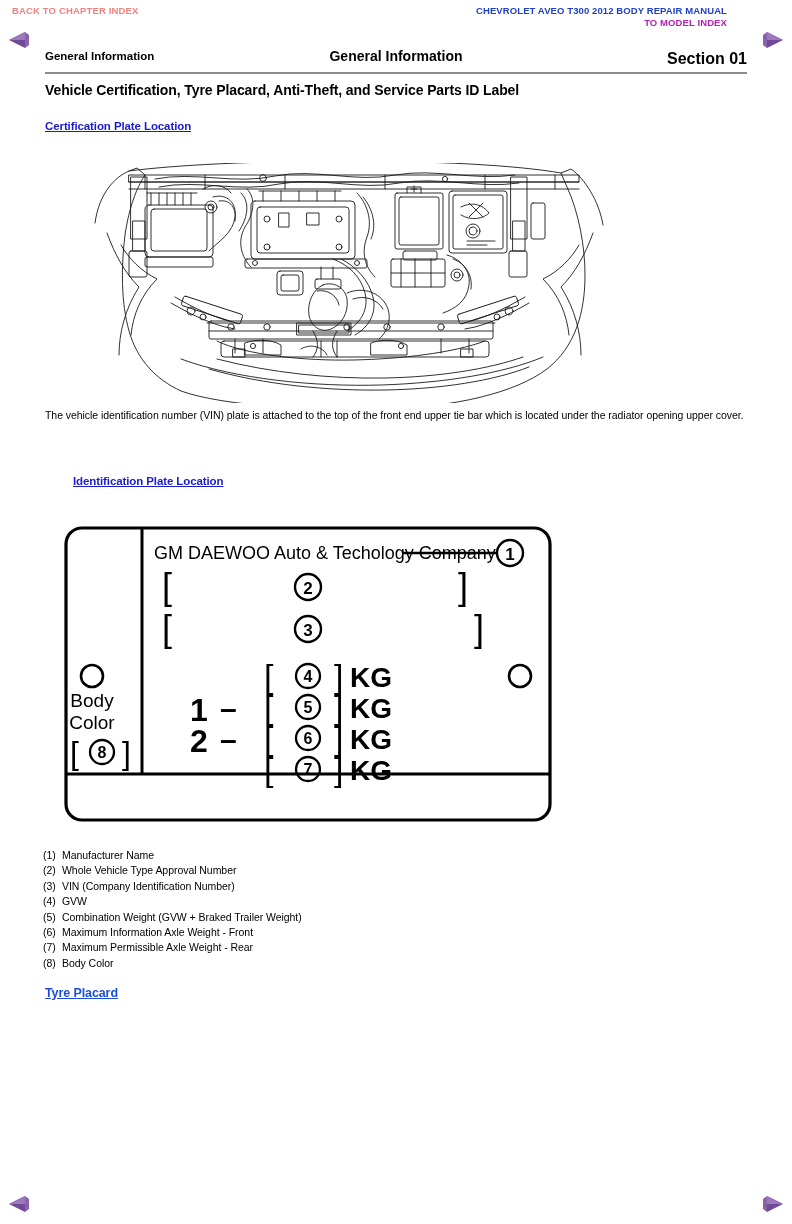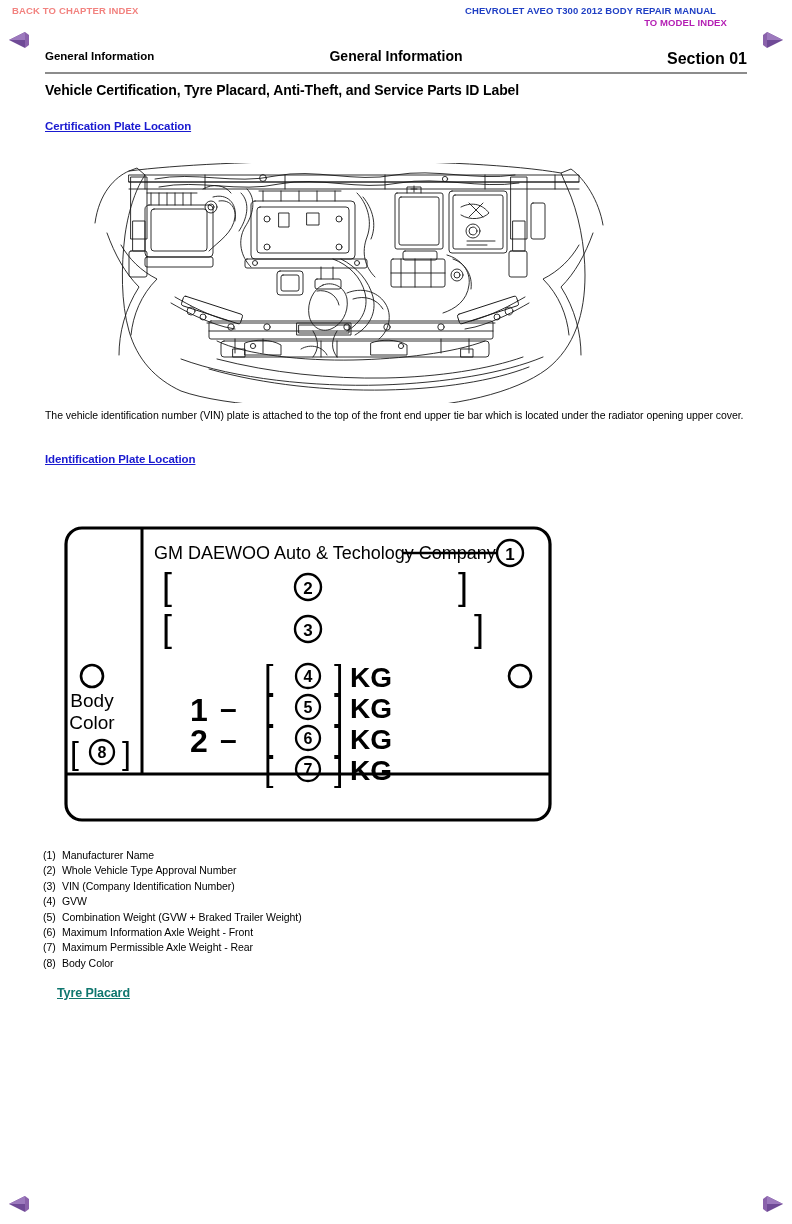--- a/index.html
+++ b/index.html
@@ -30,21 +30,21 @@
     left: 12px;
     top: 5px;
     font-size: 9.5px;
     font-weight: bold;
     letter-spacing: 0.15px;
     color: #f2827f;
     white-space: nowrap;
   }
   .manual-title {
     position: absolute;
-    right: 19px;
+    right: 8px;
     top: 5px;
     font-size: 9.5px;
     font-weight: bold;
     letter-spacing: 0.1px;
     color: #1f3fc4;
     white-space: nowrap;
     text-align: right;
   }
   .model-index {
     position: absolute;
@@ -127,29 +127,29 @@
     left: 45px;
     font-size: 11.5px;
     font-weight: bold;
     color: #1a1ad0;
     text-decoration: underline;
     letter-spacing: -0.1px;
     white-space: nowrap;
     cursor: pointer;
   }
   .link-cert { top: 120px; }
-  .link-ident { top: 453px; }
+  .link-ident { top: 475px; margin-left: 28px; }
 
   .plain-heading {
     position: absolute;
-    left: 57px;
+    left: 45px;
     top: 986px;
     font-size: 12.5px;
     font-weight: bold;
-    color: #0f766e;
+    color: #1d4ed8;
     text-decoration: underline;
     letter-spacing: -0.1px;
     white-space: nowrap;
   }
 
   .body-text {
     position: absolute;
     left: 45px;
     top: 408px;
     width: 705px;

